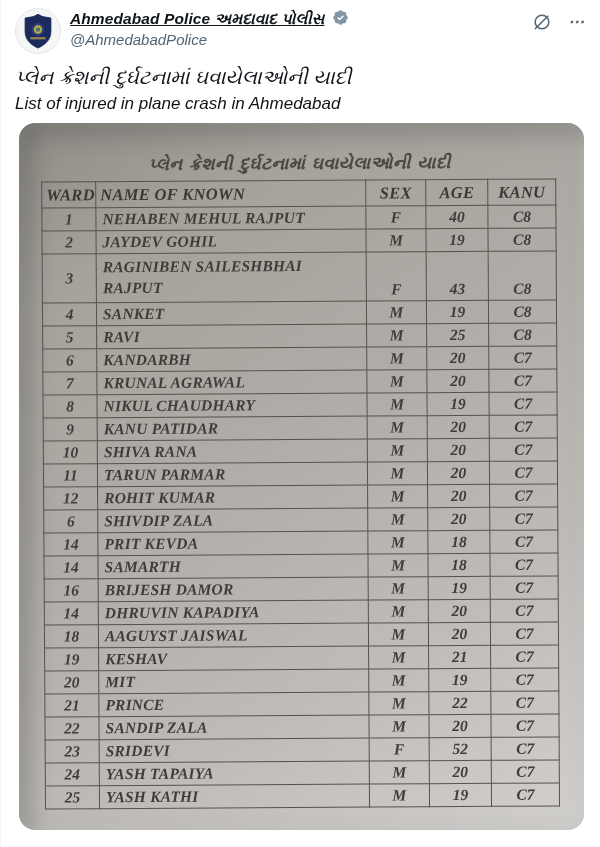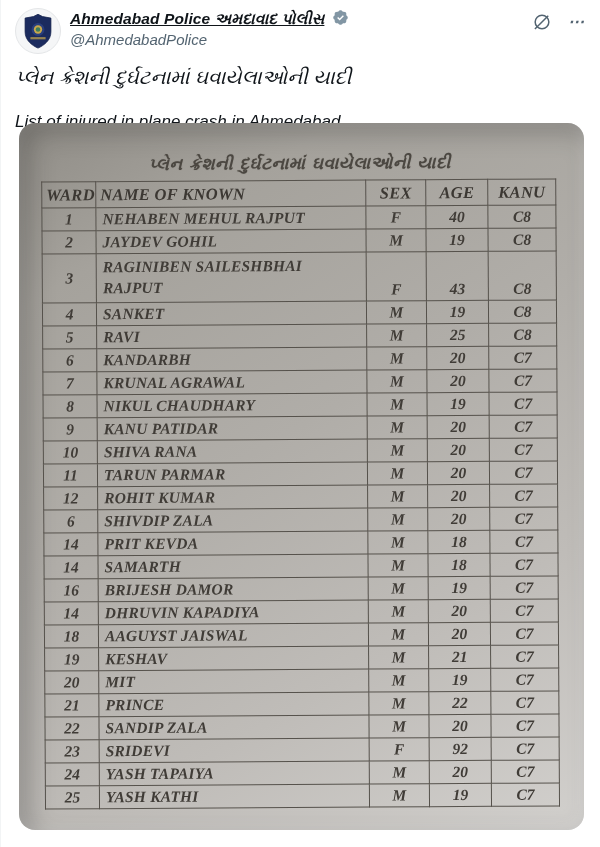--- a/index.html
+++ b/index.html
@@ -16,21 +16,21 @@
                 cursor:pointer;letter-spacing:.1px;display:inline;vertical-align:middle;}
   .badge{display:inline-block;vertical-align:-3px;margin-left:3px;}
   .handle{font-size:15px;color:#536471;margin-top:1px;}
   .header-actions{display:flex;align-items:center;gap:16px;padding-top:4px;color:#536471;}
   .grok-btn,.more-btn{cursor:pointer;display:flex;align-items:center;justify-content:center;}
   .more-btn{font-size:16px;letter-spacing:1px;color:#536471;font-weight:bold;line-height:10px;}
 
   
   .tweet-text{padding:10px 16px 0 14px;color:#0f1419;}
   .tweet-line-gu{font-size:20px;line-height:26px;}
-  .tweet-line-en{font-size:17px;line-height:24px;margin-top:20px;}
+  .tweet-line-en{font-size:17px;line-height:24px;margin-top:2px;}
 
   
   .photo{position:absolute;left:18px;top:123px;width:565px;height:707px;border-radius:16px;
          overflow:hidden;cursor:pointer;
          background:linear-gradient(150deg,#8f8c86 0%,#a5a29c 18%,#b0ada8 45%,#bfbcb8 72%,#d2d0cd 100%);
          box-shadow:inset 10px 8px 26px rgba(30,30,30,.28), inset -2px -2px 14px rgba(255,255,255,.25);}
   .photo-inner{position:absolute;inset:0;transform:rotate(-0.35deg);}
   .scan-title{position:absolute;top:30px;left:0;width:100%;text-align:center;
               font-family:"DejaVu Sans",sans-serif;font-size:17px;font-weight:bold;color:#4b4741;
               letter-spacing:.5px;text-shadow:0 0 1px rgba(70,65,58,.35);}
@@ -270,21 +270,21 @@
     <td class="srno">22</td>
     <td class="name">SANDIP ZALA</td>
     <td class="sex">M</td>
     <td class="age">20</td>
     <td class="ward">C7</td>
   </tr>
             <tr>
     <td class="srno">23</td>
     <td class="name">SRIDEVI</td>
     <td class="sex">F</td>
-    <td class="age">92</td>
+    <td class="age">52</td>
     <td class="ward">C7</td>
   </tr>
             <tr>
     <td class="srno">24</td>
     <td class="name">YASH TAPAIYA</td>
     <td class="sex">M</td>
     <td class="age">20</td>
     <td class="ward">C7</td>
   </tr>
             <tr>

